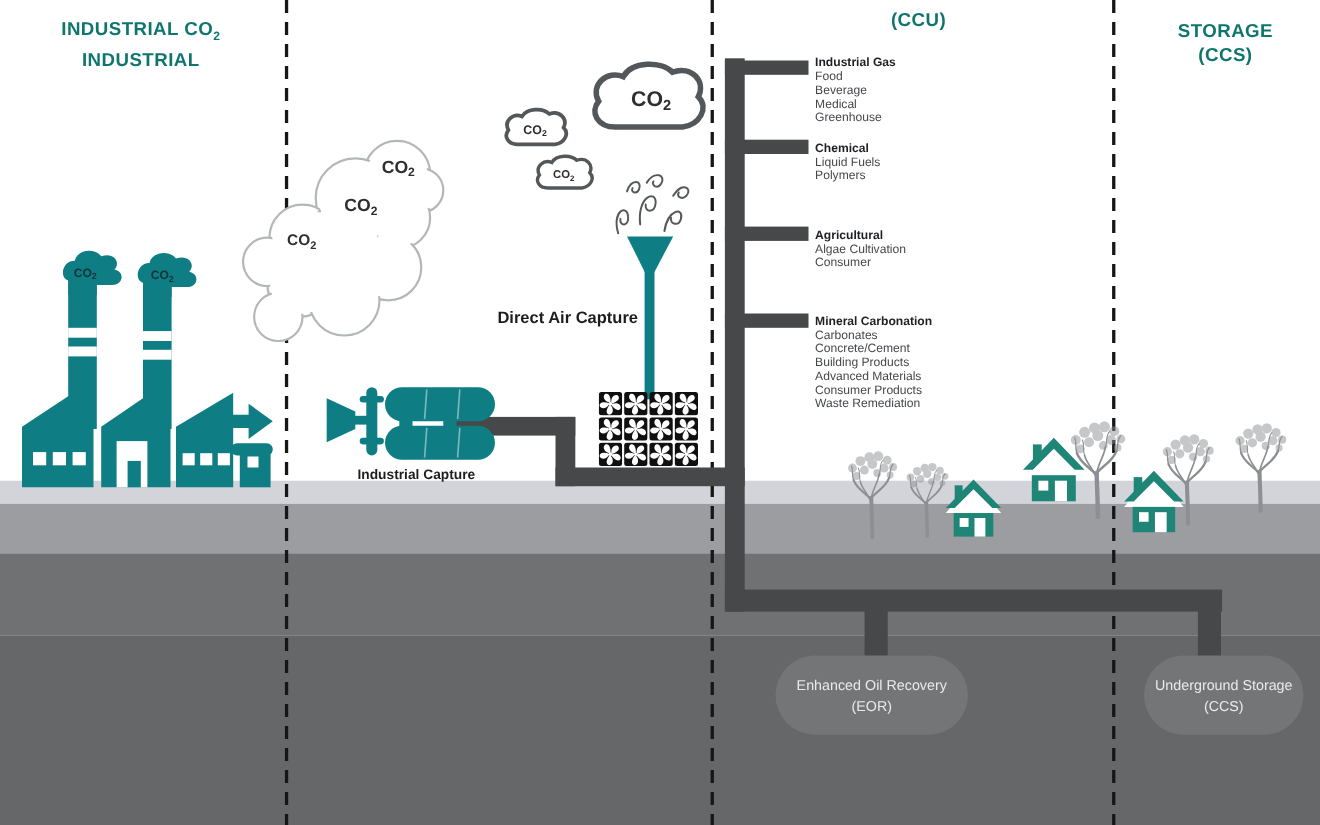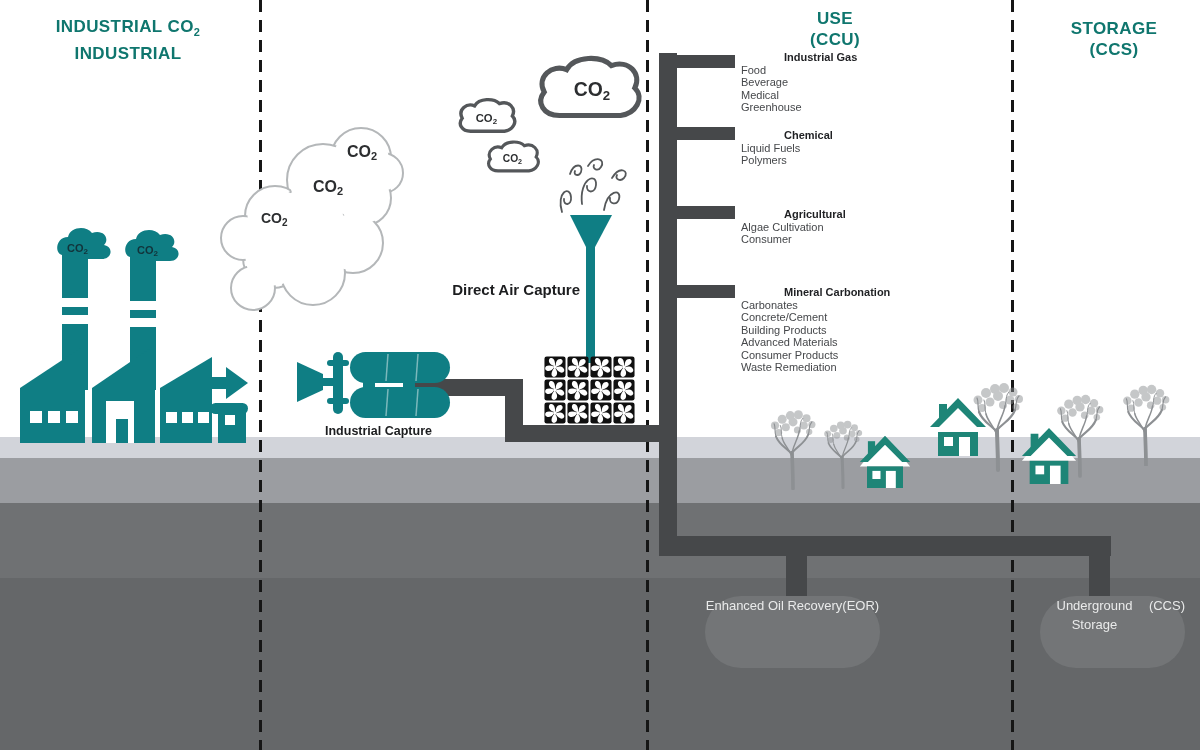--- a/index.html
+++ b/index.html
@@ -24,29 +24,29 @@
   .hdr sub { font-size:11px; }
 
   .small-list { position:absolute; text-align:center; font-size:11px; line-height:12.4px;
                 color:#3c3c3c; z-index:3; }
 
   
   .pipe { position:absolute; background:#46484a; z-index:4; }
 
   
   .use-group { position:absolute; left:741px; width:220px; z-index:5; }
-  .use-heading { font-size:11px; font-weight:700; color:#1f2023; line-height:13px;margin-left:43px; }
+  .use-heading { font-size:11px; font-weight:700; color:#1f2023; line-height:13px; }
   .use-item { font-size:11px; color:#45474a; line-height:12.4px; }
 
   .caption { position:absolute; font-weight:700; font-size:15px; color:#1c1d1f; z-index:6; }
 
   
   .bubble { position:absolute; background:#737577; border-radius:36px; z-index:5;
             color:#e9eaea; font-size:13px; line-height:19px; text-align:center;
-            display:flex; flex-direction:row; justify-content:center; }
+            display:flex; flex-direction:column; justify-content:center; }
 
   svg.illus { position:absolute; z-index:5; overflow:visible; }
   .co2-svg-text { font-family:"Liberation Sans", sans-serif; font-weight:700; }
 </style>
 </head>
 <body>
 
 <div id="canvas">
 
   <svg width="0" height="0" style="position:absolute" aria-hidden="true">
@@ -110,21 +110,20 @@
 
   <div class="divider" style="left:259px"></div>
   <div class="divider" style="left:646px"></div>
   <div class="divider" style="left:1011px"></div>
 
   <div class="hdr" style="left:18px; top:16px; width:220px">
     <div><span>INDUSTRIAL CO</span><sub>2</sub></div>
     <div>INDUSTRIAL</div>
   </div>
   <div class="hdr" style="left:745px; top:8px; width:180px">
-    <div>USE</div>
     <div>(CCU)</div>
   </div>
   <div class="hdr" style="left:1029px; top:18px; width:170px">
     <div>STORAGE</div>
     <div>(CCS)</div>
   </div>
 
 
   <div class="pipe" style="left:412px; top:379px; width:111px; height:17px"></div>
   <div class="pipe" style="left:505px; top:379px; width:18px; height:63px"></div>

